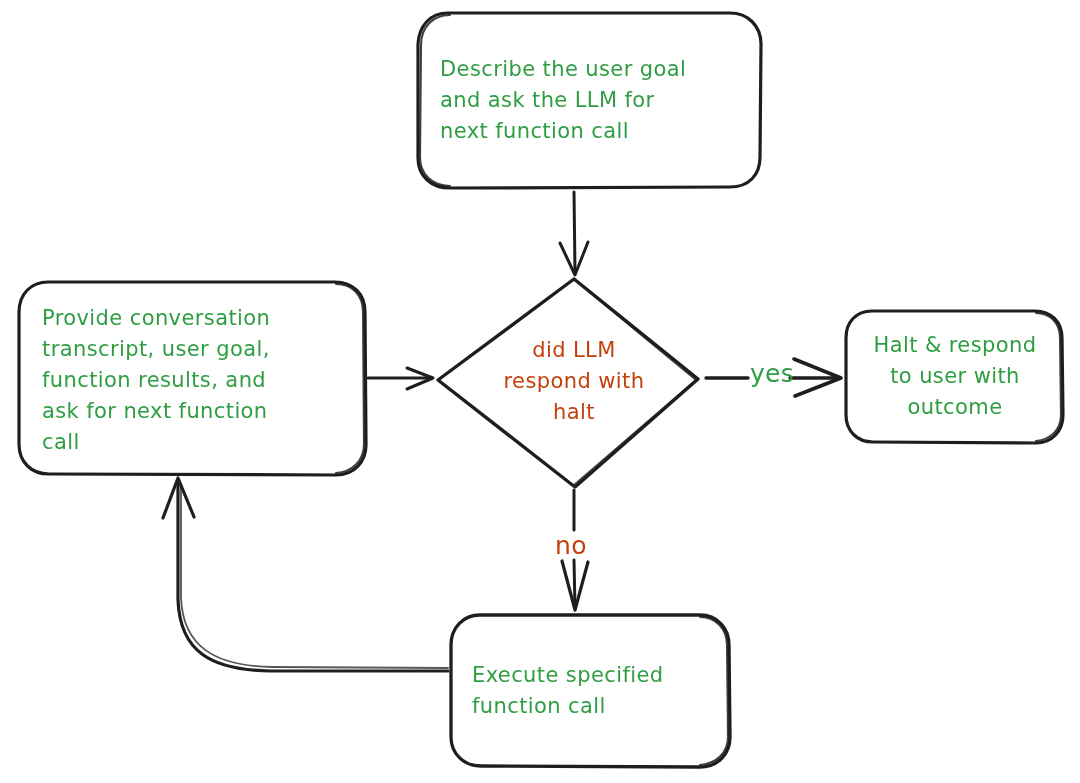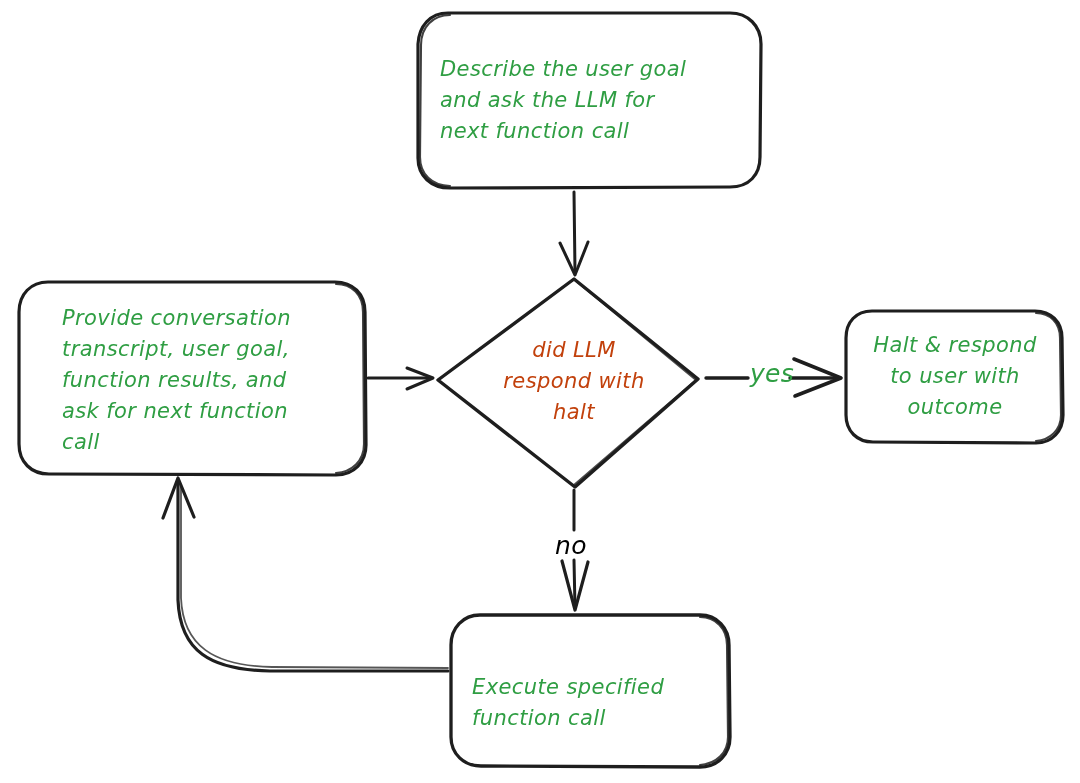--- a/index.html
+++ b/index.html
@@ -12,21 +12,20 @@
     width: 1080px;
     height: 783px;
     overflow: hidden;
     font-family: "DejaVu Sans", sans-serif;
   }
   #diagram-root {
     position: relative;
     width: 1080px;
     height: 783px;
     background: #ffffff;
-    font-style: italic;
   }
   #diagram-svg {
     position: absolute;
     top: 0;
     left: 0;
     width: 1080px;
     height: 783px;
   }
   .node-label {
     position: absolute;
@@ -34,21 +33,21 @@
     white-space: pre-line;
     pointer-events: none;
   }
   .label-green {
     color: #2f9e43;
   }
   .label-blue {
     color: #c2410c;
   }
   .label-red {
-    color: #000000;
+    color: #c2410c;
   }
   
   .txt {
     font-family: "DejaVu Sans", sans-serif;
     font-size: 21px;
     line-height: 31px;
     letter-spacing: 0.4px;
   }
   .txt-start {
     text-align: left;
@@ -60,24 +59,24 @@
     position: absolute;
     font-family: "DejaVu Sans", sans-serif;
     font-size: 25px;
     line-height: 19px;
     letter-spacing: 0.3px;
     pointer-events: none;
   }
 
   
   #label-describe   { left: 440px; top: 54px;  width: 310px; }
-  #label-provide    { left: 42px;  top: 303px; width: 312px; margin-left: 20px; }
+  #label-provide    { left: 42px;  top: 303px; width: 312px; }
   #label-decision   { left: 460px; top: 335px; width: 228px; }
   #label-halt       { left: 856px; top: 330px; width: 198px; }
-  #label-execute    { left: 472px; top: 660px; width: 250px; margin-top: 12px; }
+  #label-execute    { left: 472px; top: 660px; width: 250px; }
   #label-yes        { left: 750px; top: 364px; }
   #label-no         { left: 555px; top: 536px; }
 </style>
 </head>
 <body>
 
 <div id="diagram-root">
 
   <svg id="diagram-svg" viewBox="0 0 1080 783" aria-hidden="true">
     <defs>

